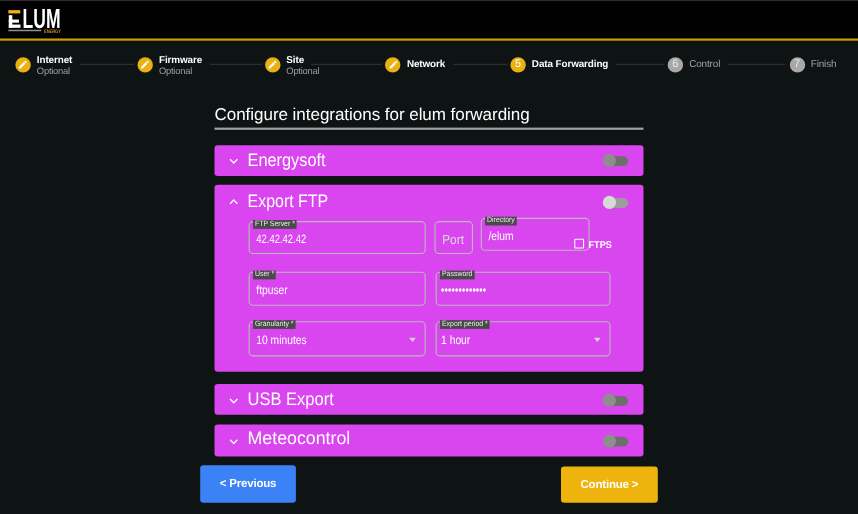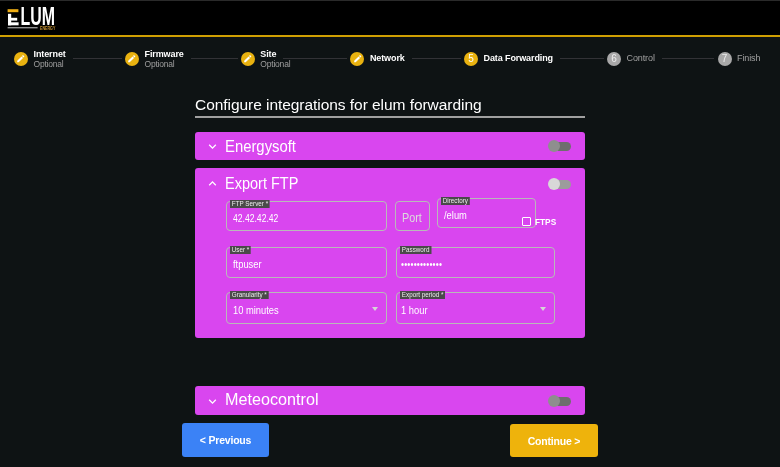--- a/index.html
+++ b/index.html
@@ -167,20 +167,30 @@
     <div class="flabel">Granularity *</div>
     <div class="fvalue">10 minutes</div>
     <div class="arrow"></div>
   </div>
   <div class="field" style="left:396px; top:292px; width:159px; height:32px;">
     <div class="flabel">Export period *</div>
     <div class="fvalue" style="left:3.5px;">1 hour</div>
     <div class="arrow"></div>
   </div>
 
+  <div class="acc" style="top:349px; height:28px;">
+    <svg class="chev" style="top:7.5px;" viewBox="0 0 24 24">
+        <path d="M16.59 8.59 12 13.17 7.41 8.59 6 10l6 6 6-6z" fill="#fff"></path>
+      </svg>
+    <div class="acc-title" style="top:4.5px; --sx:0.91;">USB Export</div>
+    <div class="switch" style="right:14px; top:8px;">
+        <div class="sw-track"></div>
+        <div class="sw-thumb"></div>
+      </div>
+  </div>
 
   <div class="acc" style="top:386px; height:29px;">
     <svg class="chev" style="top:7.5px;" viewBox="0 0 24 24">
         <path d="M16.59 8.59 12 13.17 7.41 8.59 6 10l6 6 6-6z" fill="#fff"></path>
       </svg>
     <div class="acc-title" style="top:3.5px; --sx:0.98;">Meteocontrol</div>
     <div class="switch" style="right:14px; top:8px;">
         <div class="sw-track"></div>
         <div class="sw-thumb"></div>
       </div>

